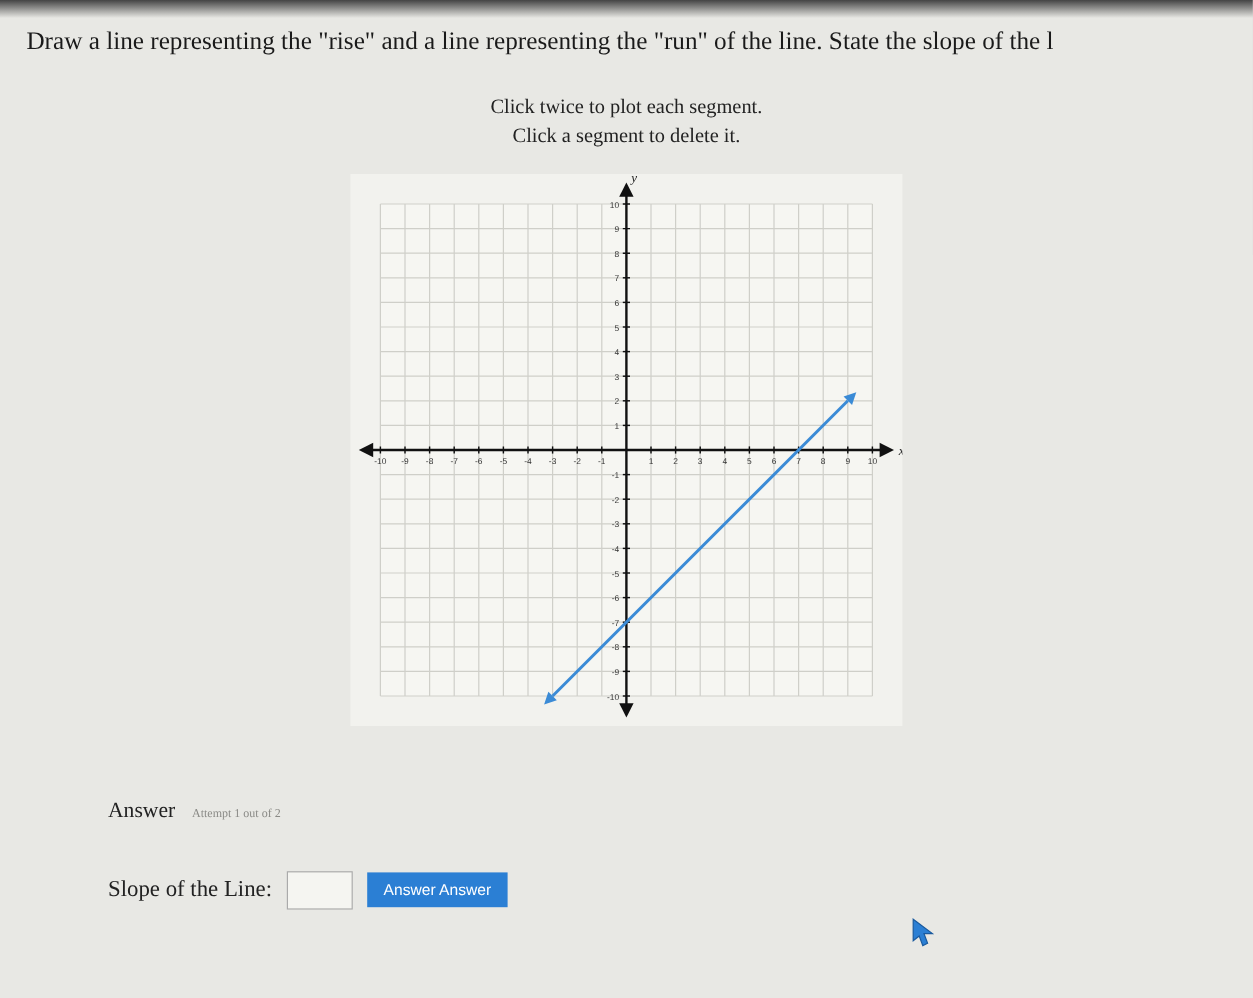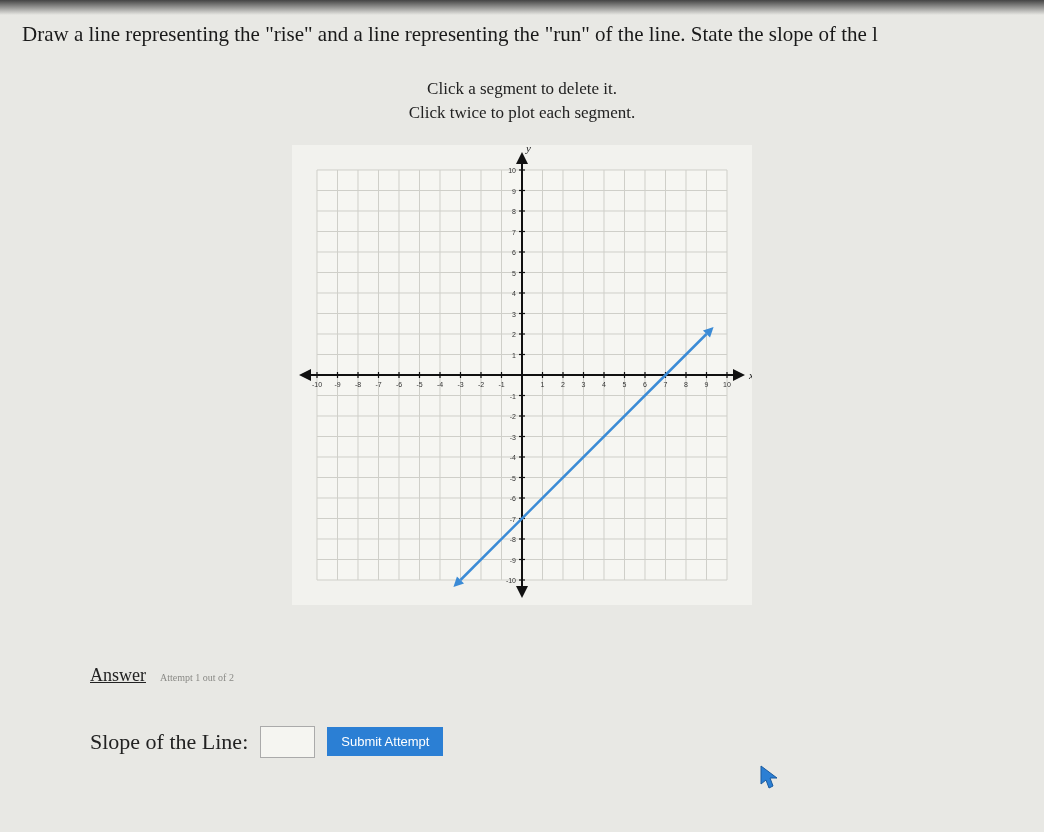--- a/index.html
+++ b/index.html
@@ -47,36 +47,35 @@
     .graph-svg {
       background: #f2f2ee;
     }
     .answer-section {
       padding-left: 90px;
     }
     .answer-label {
       font-size: 18px;
       color: #222;
       display: inline;
-      text-decoration: underline;
     }
     .attempt-text {
       font-size: 10px;
       color: #8a8a86;
       margin-left: 10px;
       display: inline;
     }
     .input-row {
       margin-top: 40px;
       display: flex;
       align-items: center;
       gap: 12px;
     }
     .slope-label {
-      font-size: 22px;
+      font-size: 19px;
       color: #222;
     }
     .slope-input {
       width: 55px;
       height: 32px;
       border: 1px solid #aaa;
       background: #f5f5f1;
       font-size: 15px;
       padding: 2px 4px;
     }
@@ -98,22 +97,22 @@
   </style>
 </head>
 <body>
 
 <div class="content-area">
   <div class="top-shadow"></div>
 
   <div class="question-text">Draw a line representing the "rise" and a line representing the "run" of the line. State the slope of the l</div>
 
   <div class="instructions">
+    <div>Click twice to plot each segment.</div>
     <div>Click a segment to delete it.</div>
-    <div>Click twice to plot each segment.</div>
   </div>
 
   <div class="graph-wrap">
     <svg class="graph-svg" id="graph" width="460" height="460" viewBox="0 0 460 460">
         <rect x="25" y="25" width="410" height="410" fill="#f6f6f2"></rect>
         <line x1="25" y1="25" x2="25" y2="435" stroke="#cfcfc9" stroke-width="1"></line>
         <line x1="45.5" y1="25" x2="45.5" y2="435" stroke="#cfcfc9" stroke-width="1"></line>
         <line x1="66" y1="25" x2="66" y2="435" stroke="#cfcfc9" stroke-width="1"></line>
         <line x1="86.5" y1="25" x2="86.5" y2="435" stroke="#cfcfc9" stroke-width="1"></line>
         <line x1="107" y1="25" x2="107" y2="435" stroke="#cfcfc9" stroke-width="1"></line>
@@ -249,20 +248,20 @@
   </div>
 
   <div class="answer-section">
     <div>
       <span class="answer-label">Answer</span>
       <span class="attempt-text">Attempt 1 out of 2</span>
     </div>
     <div class="input-row">
       <span class="slope-label">Slope of the Line:</span>
       <input type="text" class="slope-input" value="" style="">
-      <button class="submit-btn">Submit Attempt</button>
+      <button class="submit-btn">Answer Answer</button>
     </div>
   </div>
 
   <svg class="cursor-icon" width="20" height="26" viewBox="0 0 20 26">
     <path d="M1 1 L1 19 L6 15 L9 23 L13 21 L10 13 L17 13 Z" fill="#2b7fd4" stroke="#1a5a9e" stroke-width="1"></path>
   </svg>
 </div>
 
 </body></html>

